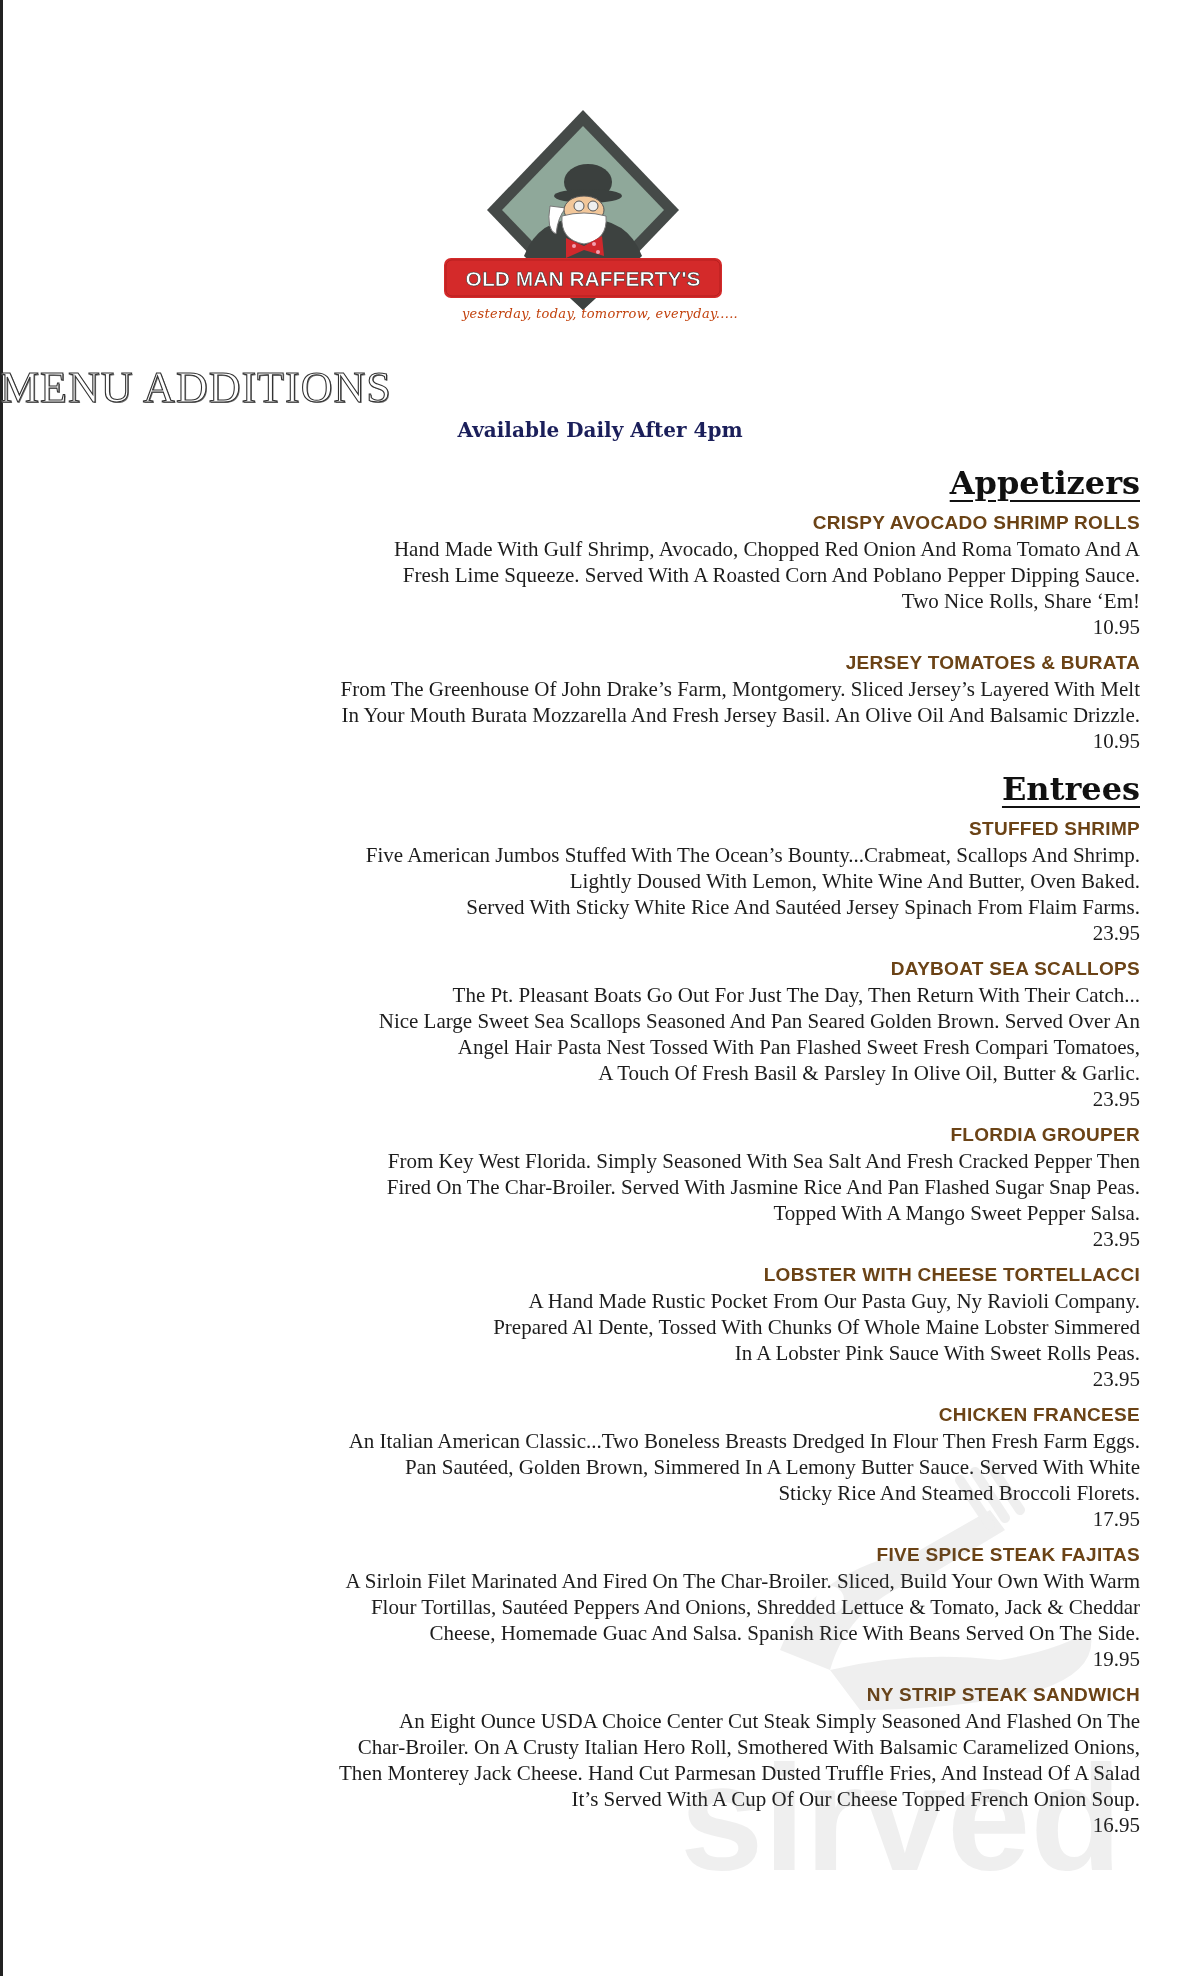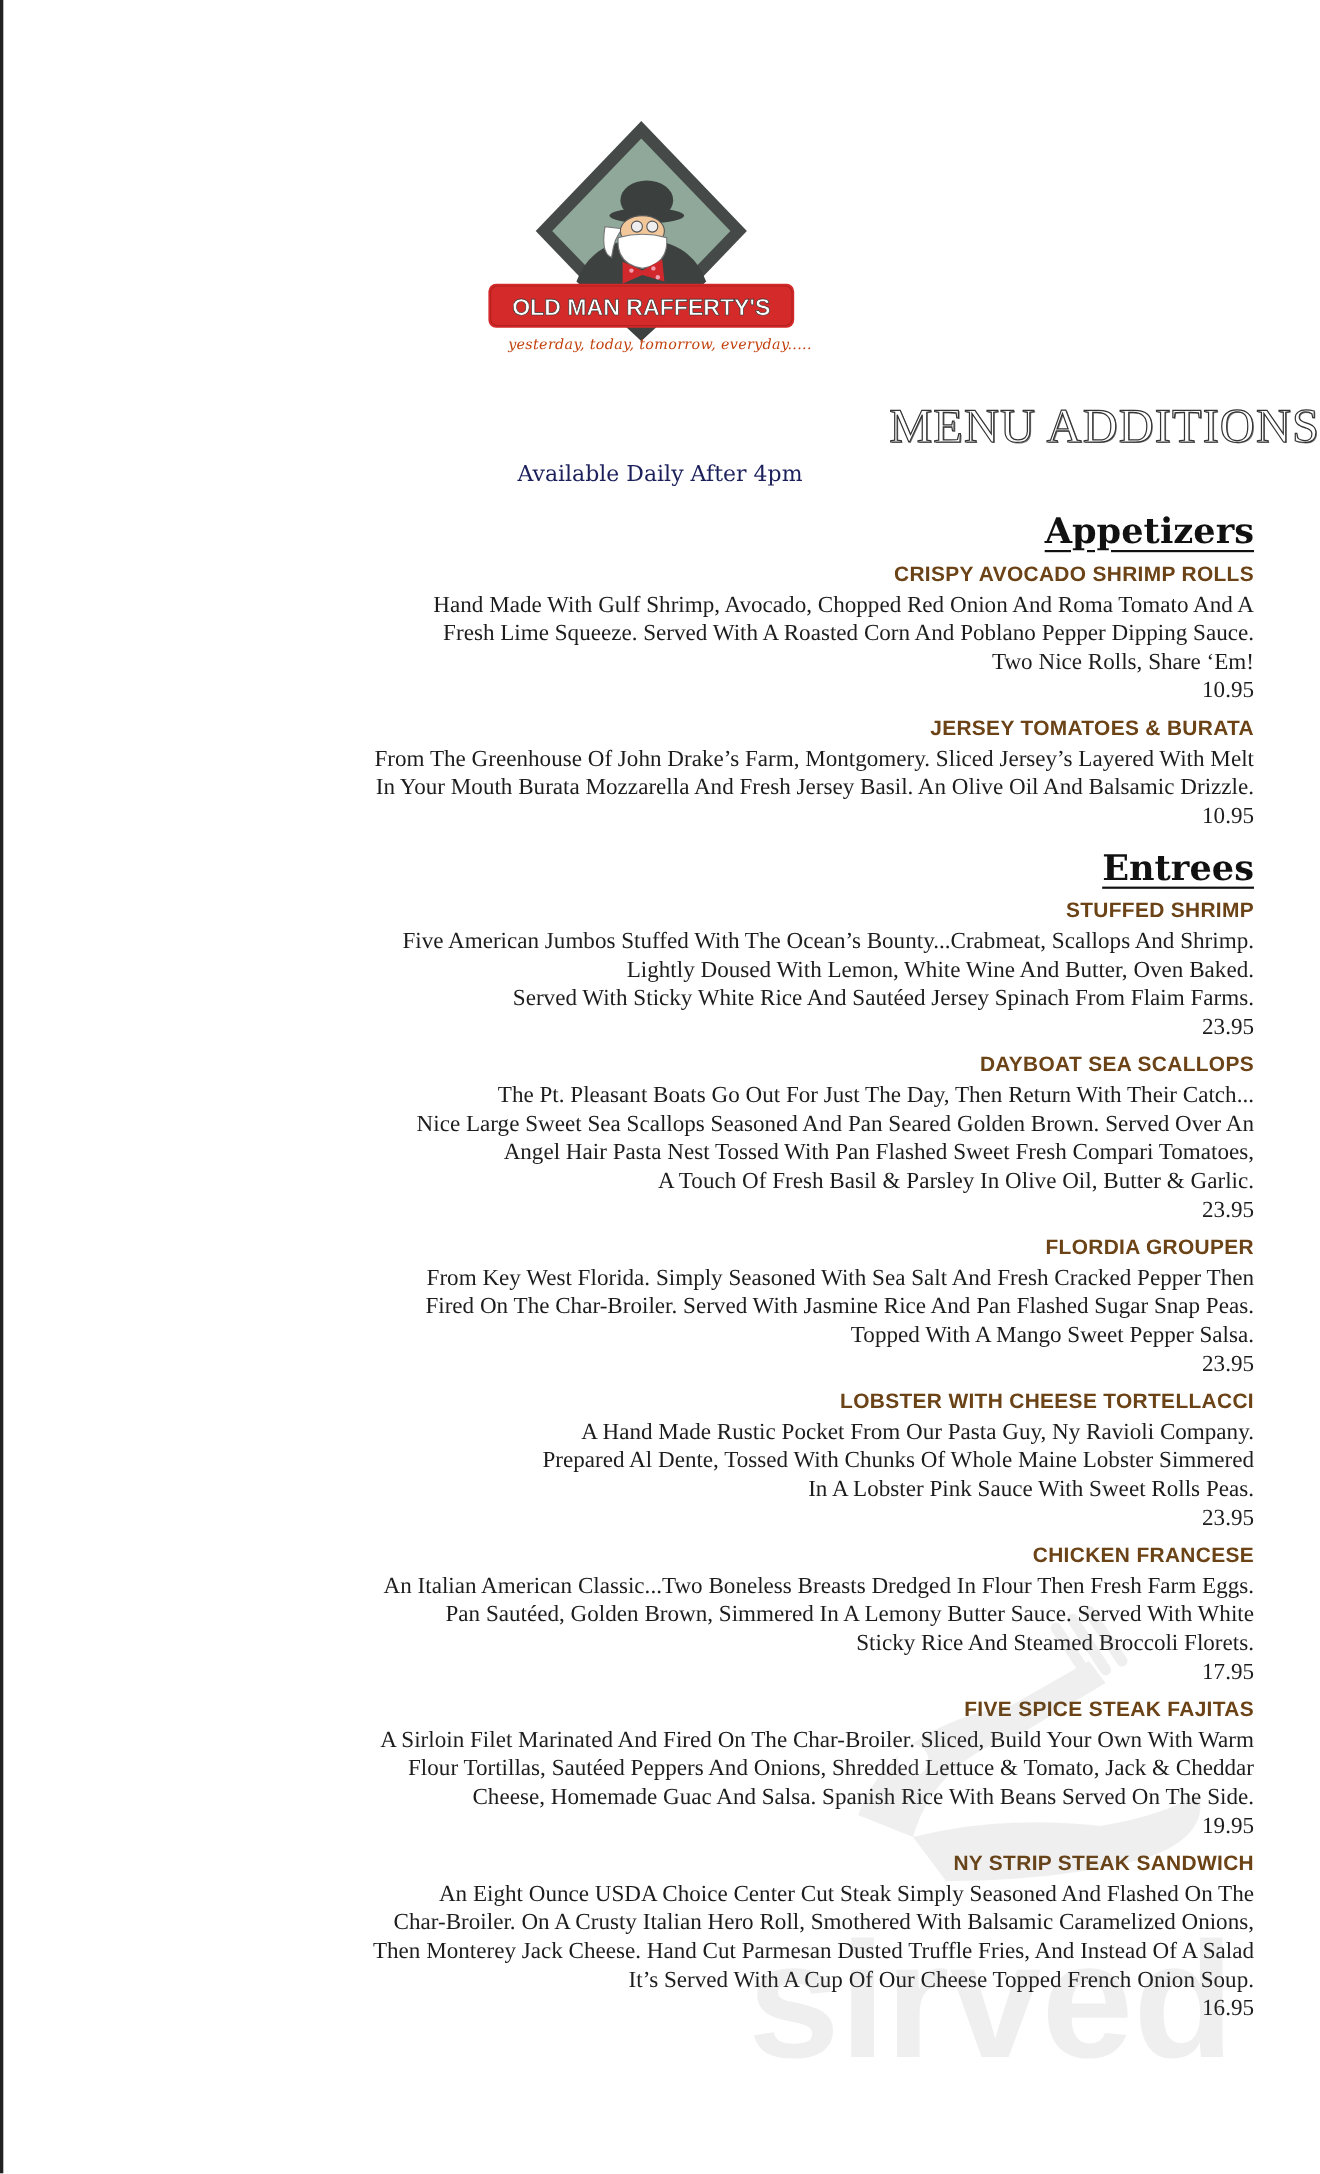--- a/index.html
+++ b/index.html
@@ -8,27 +8,27 @@
     font-family:"DejaVu Serif", serif; color:#1a1a1a;
   }
   .left-border { position:absolute; left:0; top:0; width:3px; height:1976px; background:#222; }
   .logo { position:absolute; left:438px; top:106px; width:290px; height:230px;text-decoration:underline; }
   .tagline {
     position:absolute; top:306px; left:0; width:1200px; text-align:center;
     font-family:"DejaVu Serif", serif; font-style:italic; font-size:13px; color:#c2410c;
     letter-spacing:0.3px;
   }
   .menu-title {
-    position:absolute; top:362px; left:0; width:1200px; text-align:right;
+    position:absolute; top:362px; left:0; width:1200px; text-align:left;
     font-family:"Liberation Serif", serif; font-size:44px; letter-spacing:1px;
     color:#fff; -webkit-text-stroke:1.1px #333; text-shadow:1px 1px 0 #777;
   }
   .availability {
     position:absolute; top:418px; left:0; width:1200px; text-align:center;
-    font-family:"DejaVu Serif", serif; font-weight:normal; font-size:20px; color:#1b1f5a;
+    font-family:"DejaVu Serif", serif; font-weight:bold; font-size:20px; color:#1b1f5a;
   }
   .content { position:absolute; top:462px; left:60px; width:1080px; text-align:right; }
   .section-title {
     font-family:"DejaVu Serif", serif; font-weight:bold; font-size:32px; color:#111;
     text-decoration:underline; text-underline-offset:6px; text-decoration-thickness:2px;
     margin:0; line-height:42px;
   }
   .section-title.entrees { margin-top:14px; }
   .item { margin-top:10px; }
   .item:first-of-type { margin-top:6px; }

